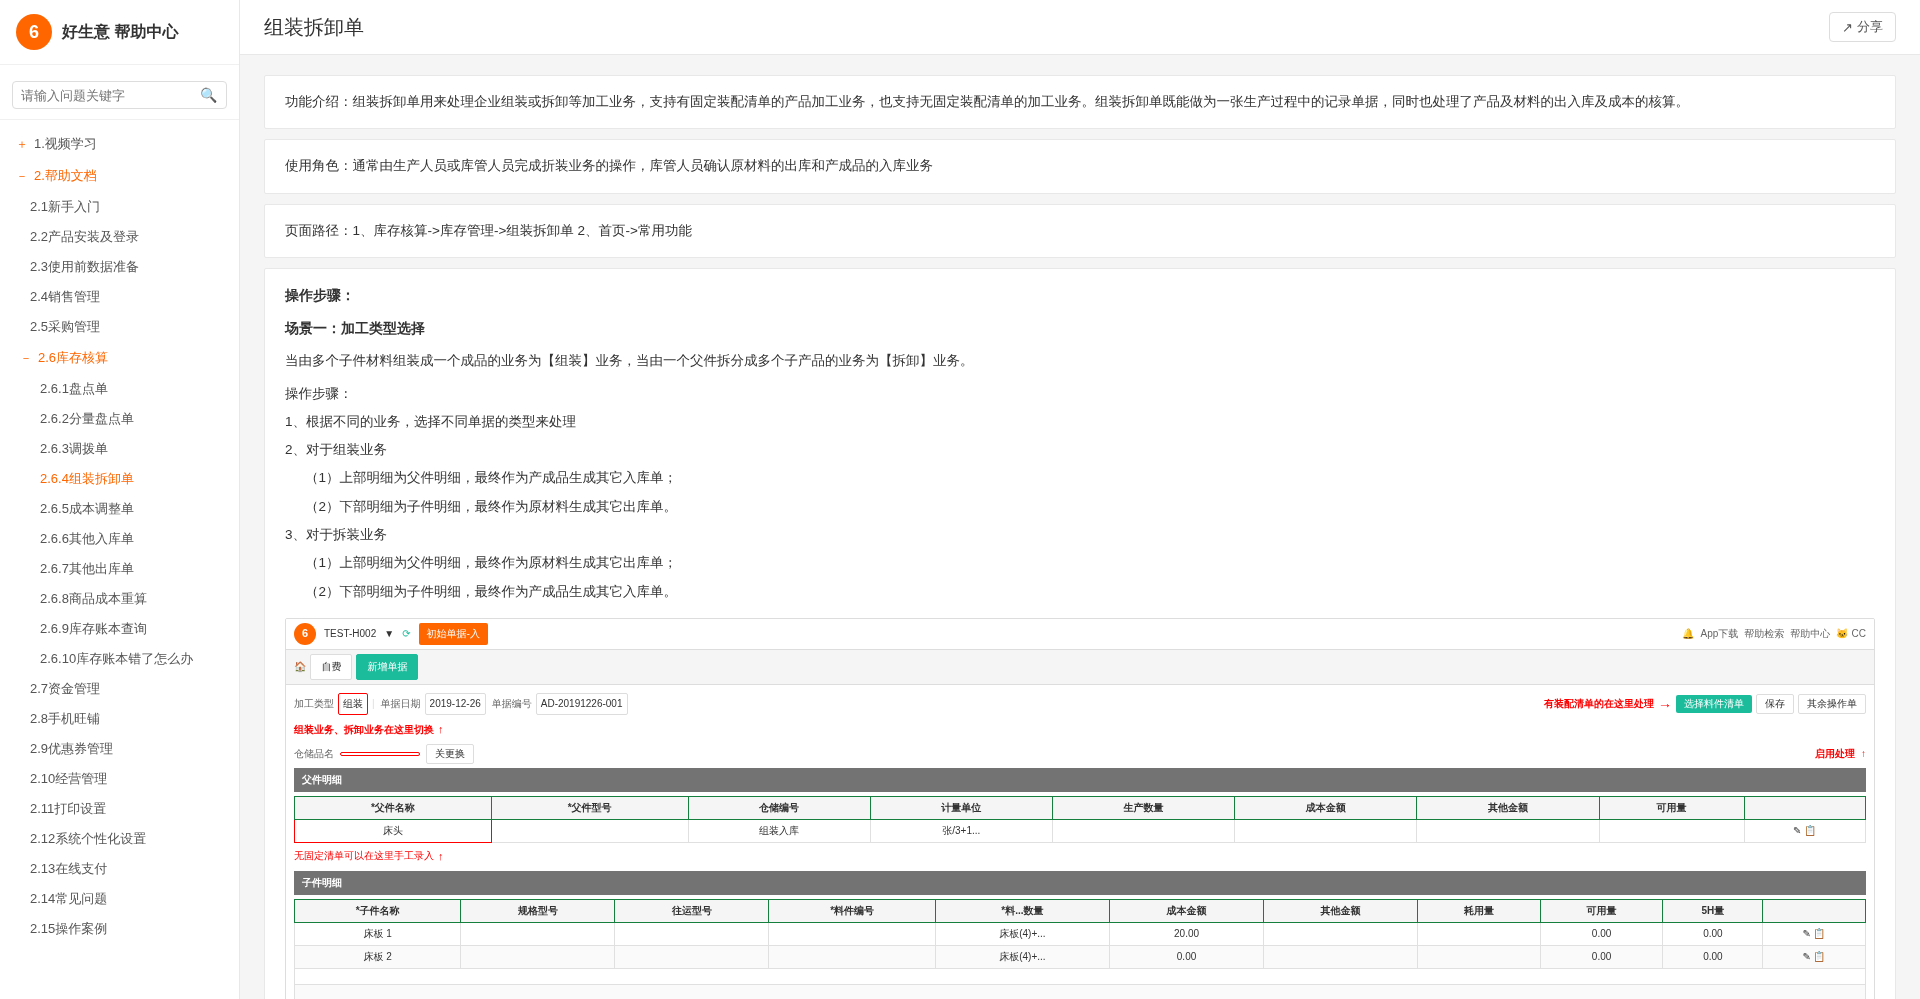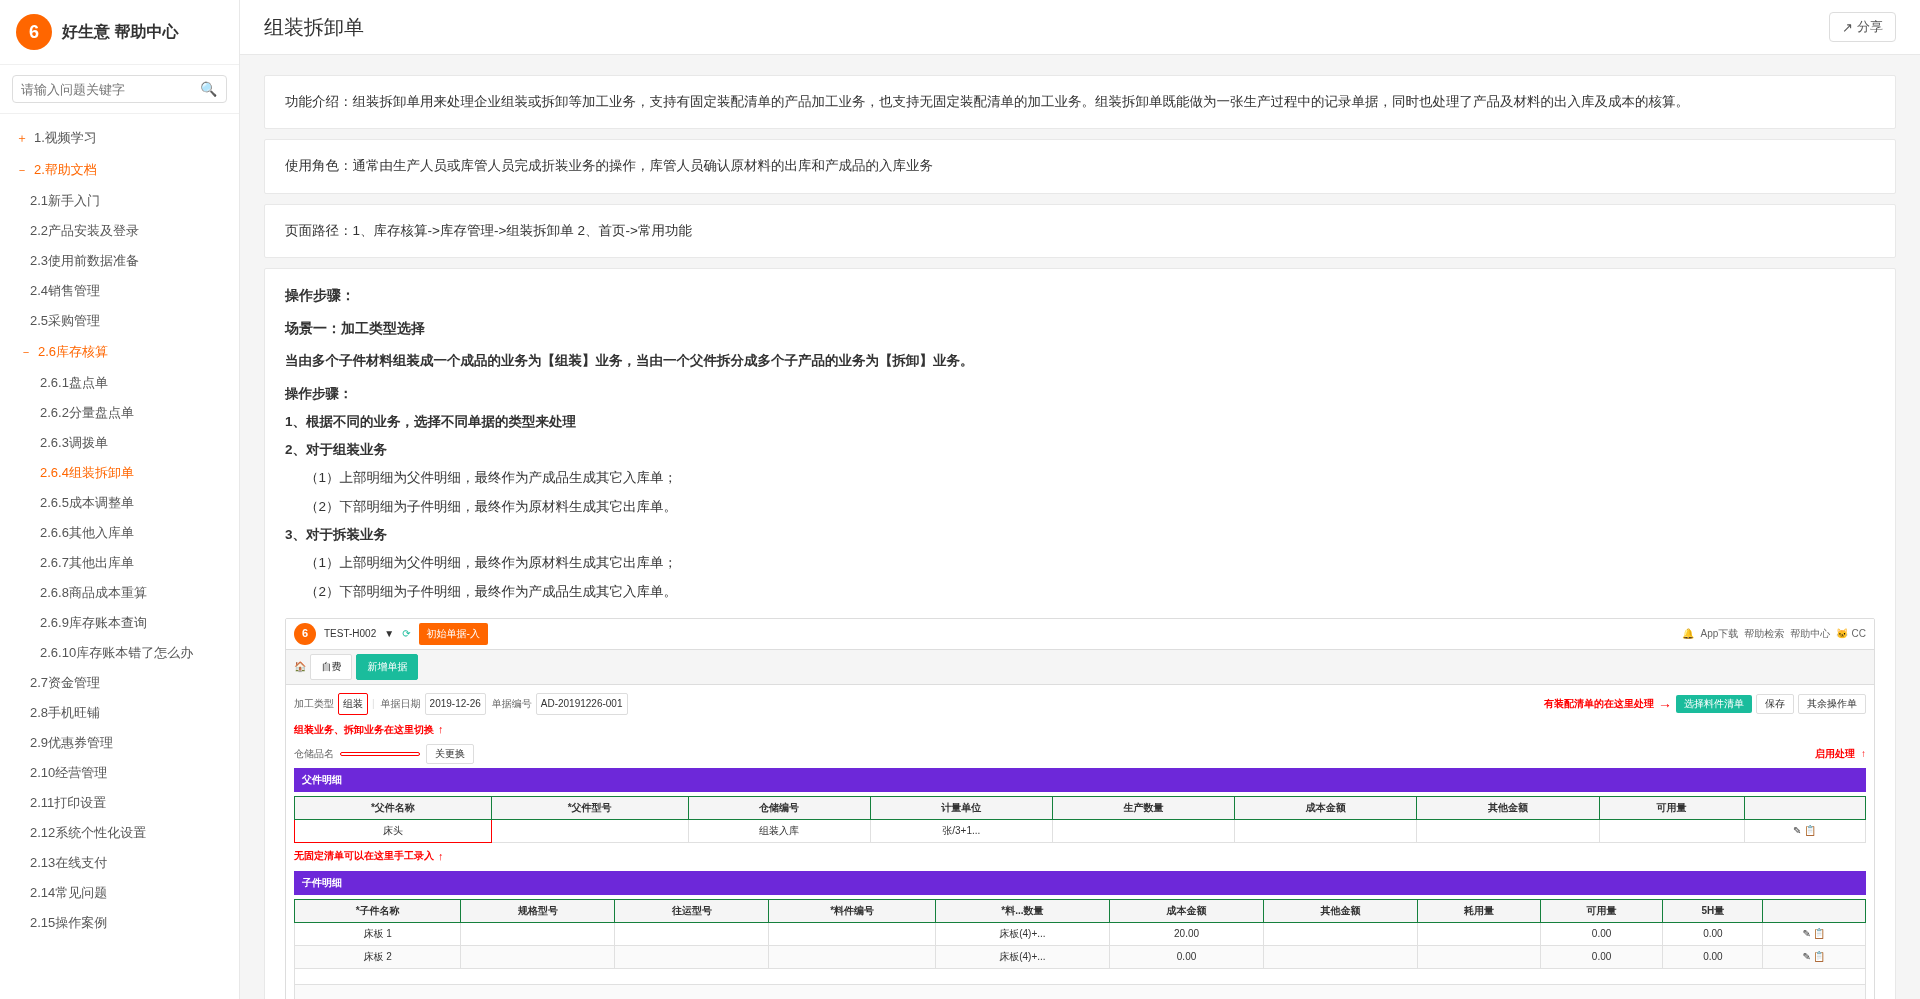--- a/index.html
+++ b/index.html
@@ -31,21 +31,21 @@
     }
     .logo-text { font-size: 16px; font-weight: bold; color: #333; }
 
     #search-area {
       padding: 10px 12px;
       border-bottom: 1px solid #f0f0f0;
     }
     .search-box {
       display: flex; 
       border: 1px solid #ddd; border-radius: 4px;
-      padding: 5px 8px; background: #fff;
+      padding: 5px 8px; background: #fff; margin-top: 6px;
     }
     .search-box input {
       border: none; outline: none; flex: 1; font-size: 13px; color: #999;
     }
     .search-icon { color: #999; font-size: 14px; cursor: pointer; }
 
     #nav-tree {
       flex: 1; overflow-y: auto; padding: 8px 0;
     }
     .nav-group { }
@@ -93,21 +93,21 @@
       margin-bottom: 10px;
       line-height: 1.8;
       font-size: 13.5px;
     }
 
     .section-title {
       font-weight: bold;
       margin-bottom: 8px;
       font-size: 14px;
     }
-    .ops-step { margin: 4px 0; font-weight: bold; }
+    .ops-step { margin: 4px 0; }
     .ops-step-sub { margin: 4px 0 4px 20px; }
 
     
     .screenshot-container {
       margin-top: 14px;
       border: 1px solid #ddd;
       border-radius: 2px;
       overflow: hidden;
       background: #f0f0f0;
       position: relative;
@@ -138,21 +138,21 @@
     .ss-btn { padding:2px 8px;border-radius:2px;font-size:10px;cursor:pointer; }
     .ss-btn-default { background:#fff;color:#333;border:1px solid #ddd; }
     .ss-btn-green { background:#1abc9c;color:#fff;border:none; }
 
     .ss-table { width:100%;border-collapse:collapse;font-size:10px;margin-top:4px; }
     .ss-table th { background:#f5f5f5;border:1px solid #15803d;padding:2px 4px;text-align:center; }
     .ss-table td { border:1px solid #e0e0e0;padding:2px 4px;text-align:center;background:#fff; }
     .ss-table tr:nth-child(even) td { background:#fafafa; }
 
     .ss-section-bar {
-      background: #6d28d9;
+      background: #737373;
       color: #fff;
       padding: 3px 8px;
       font-size: 10px;
       font-weight: bold;
     }
   </style>
 </head>
 <body>
 
 <div id="sidebar">
@@ -355,21 +355,21 @@
                   <td></td>
                   <td></td>
                   <td></td>
                   <td></td>
                   <td>✎ 📋</td>
                 </tr>
               </tbody>
             </table>
 
             <div style="display:flex;align-items:flex-start;gap:4px;margin:4px 0;">
-              <span style="color:red;font-size:10px;font-weight:bold;">无固定清单可以在这里手工录入</span>
+              <span style="color:red;font-size:10px;font-weight:normal;">无固定清单可以在这里手工录入</span>
               <span style="color:red;">↑</span>
             </div>
 
             <div class="ss-section-bar">子件明细</div>
 
             <table class="ss-table">
               <thead>
                 <tr>
                   <th>*子件名称</th>
                   <th>规格型号</th>

